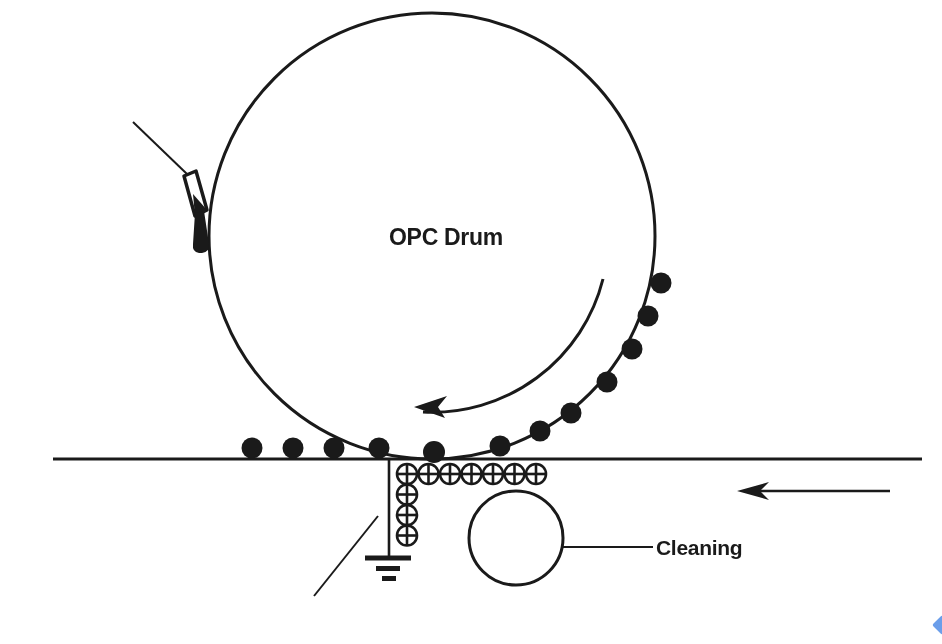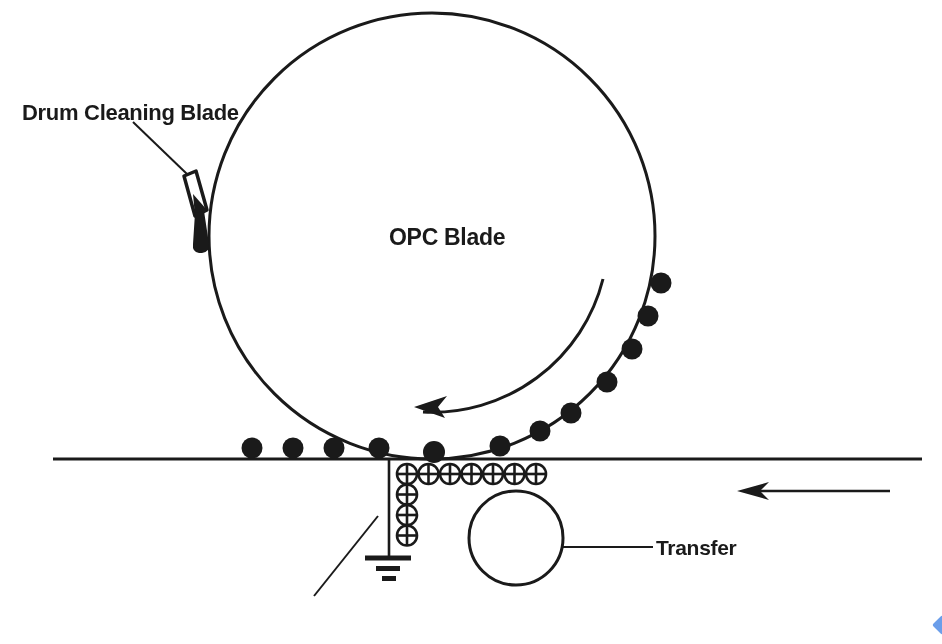--- a/index.html
+++ b/index.html
@@ -152,18 +152,17 @@
     <circle cx="516" cy="538" r="47" fill="#ffffff" stroke="#1a1a1a" stroke-width="3"></circle>
 
     <line x1="563" y1="547" x2="653" y2="547" stroke="#1a1a1a" stroke-width="2"></line>
 
     <g>
       <line x1="890" y1="491" x2="752" y2="491" stroke="#1a1a1a" stroke-width="2.6"></line>
       <polygon points="737,491 769,482 760,491 769,500" fill="#1a1a1a"></polygon>
     </g>
   </svg>
 
-  <div class="label label-blade" style="color: rgb(26, 26, 26);">Drum Cleaning Blade</div>
-  <div class="label label-drum" style="color: rgb(26, 26, 26);">OPC Blade</div>
-  <div class="label label-transfer" style="color: rgb(26, 26, 26);">Transfer</div>
+  <div class="label label-drum" style="color: rgb(26, 26, 26);">OPC Drum</div>
+  <div class="label label-transfer" style="color: rgb(26, 26, 26);">Cleaning</div>
 
   <div class="corner-fragment" style="background: rgb(91, 147, 232);"></div>
 </div>
 
 </body></html>

